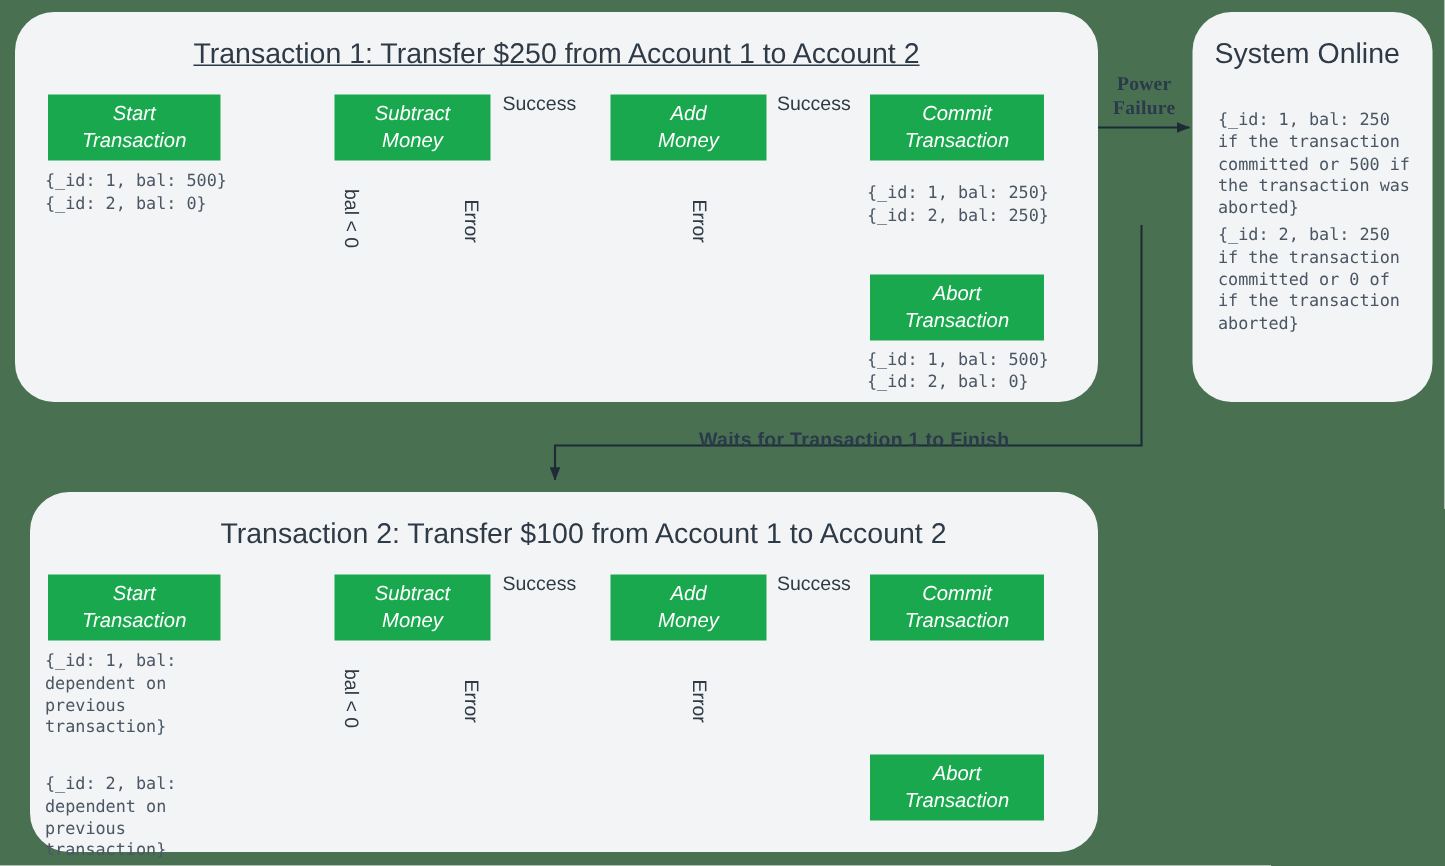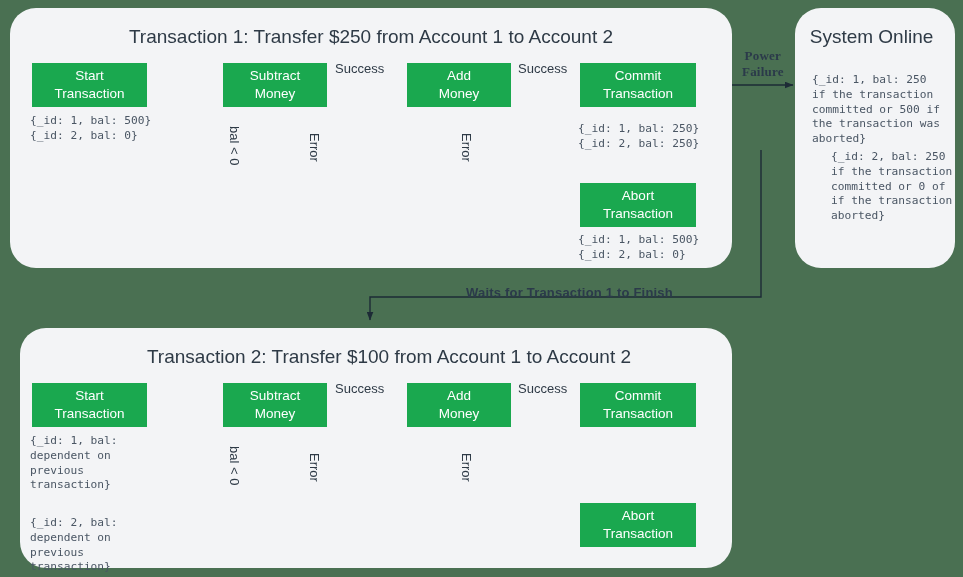--- a/index.html
+++ b/index.html
@@ -35,20 +35,21 @@
     background: #1aa84f;
     color: #ffffff;
     font-family: "Liberation Sans", sans-serif;
     font-size: 13.5px;
     line-height: 1.35;
     text-align: center;
     display: flex;
     align-items: center;
     justify-content: center;
     box-sizing: border-box;
+    font-style: italic;
   }
   .node span { display: block; white-space: pre-line; }
   .mono {
     position: absolute;
     font-family: "DejaVu Sans Mono", "Liberation Mono", monospace;
     font-size: 11.2px;
     line-height: 1.32;
     color: #4a5664;
     white-space: pre;
   }
@@ -113,21 +114,21 @@
       <line x1="511" y1="405" x2="580" y2="405" marker-end="url(#ah)"></line>
       <path d="M231,427 L231,525 L574,525" marker-end="url(#ah)"></path>
       <path d="M311,427 L311,525"></path>
       <path d="M463,427 L463,525"></path>
     </g>
   </svg>
 
   <div class="panel" style="left:10px; top:8px; width:722px; height:260px;">
   </div>
 
-  <div class="panel-title" style="left:10px; width:722px; top:26px;">Transaction 1: Transfer $250 from Account 1 to Account 2</div>
+  <div class="panel-title" style="left:10px; width:722px; top:26px;text-decoration:underline;">Transaction 1: Transfer $250 from Account 1 to Account 2</div>
 
   <div class="node" style="left:32px; top:63px; width:115px; height:44px;">
     <span>Start
 Transaction</span>
   </div>
 
   <div class="mono" style="left:30px; top:114px;">{_id: 1, bal: 500}
 {_id: 2, bal: 0}</div>
 
   <div class="node" style="left:223px; top:63px; width:104px; height:44px;">
@@ -166,21 +167,21 @@
   <div class="panel" style="left:795px; top:8px; width:160px; height:260px;">
   </div>
 
   <div class="panel-title" style="left:795px; width:153px; top:26px;">System Online</div>
 
   <div class="mono" style="left:812px; top:73px;">{_id: 1, bal: 250
 if the transaction
 committed or 500 if
 the transaction was
 aborted}</div>
-  <div class="mono" style="left:812px; top:150px;margin-left:19px;">{_id: 2, bal: 250
+  <div class="mono" style="left:812px; top:150px;">{_id: 2, bal: 250
 if the transaction
 committed or 0 of
 if the transaction
 aborted}</div>
 
   <div class="edge-label onbg" style="left:742px; top:48px; text-align:center; white-space:pre-line; line-height:1.2;font-family:Liberation Serif, serif;">Power
 Failure</div>
 
   <div class="edge-label onbg" style="left:466px; top:285px;">Waits for Transaction 1 to Finish</div>
 

